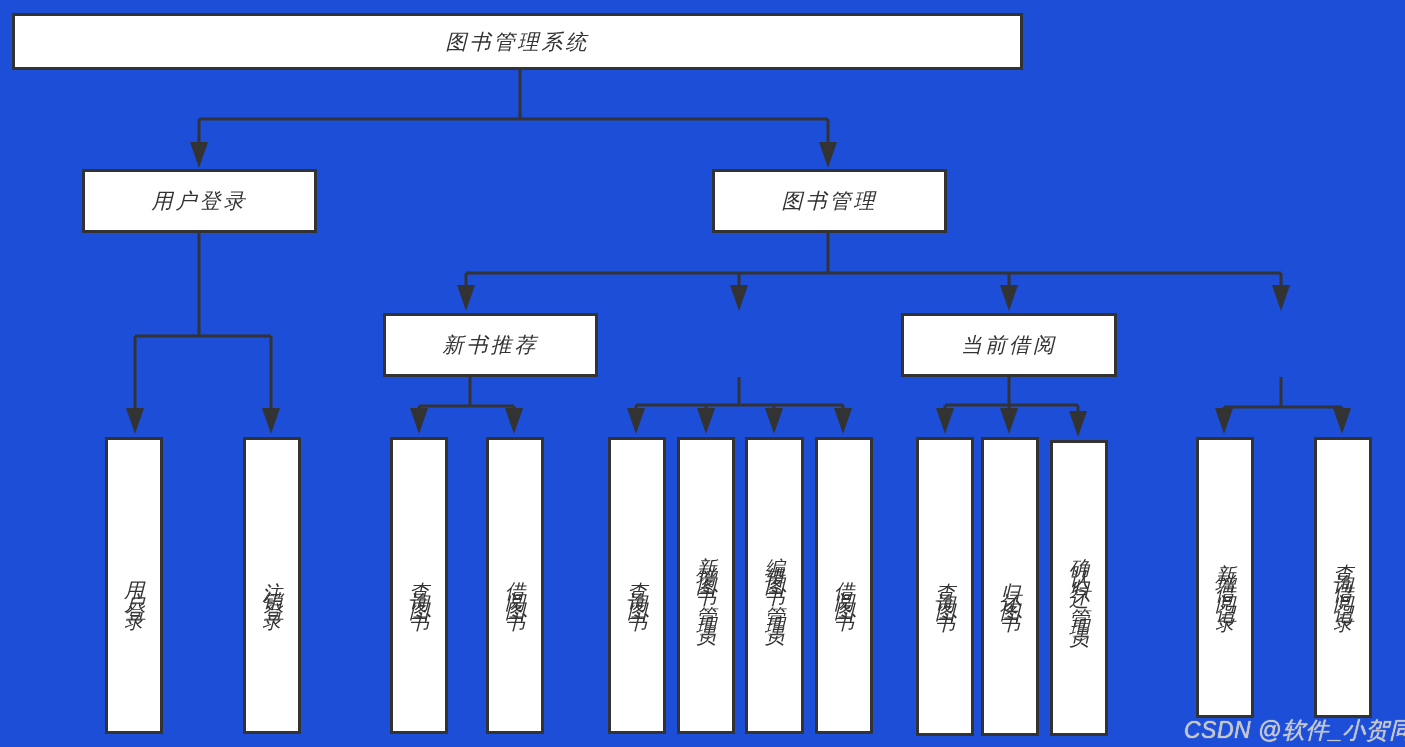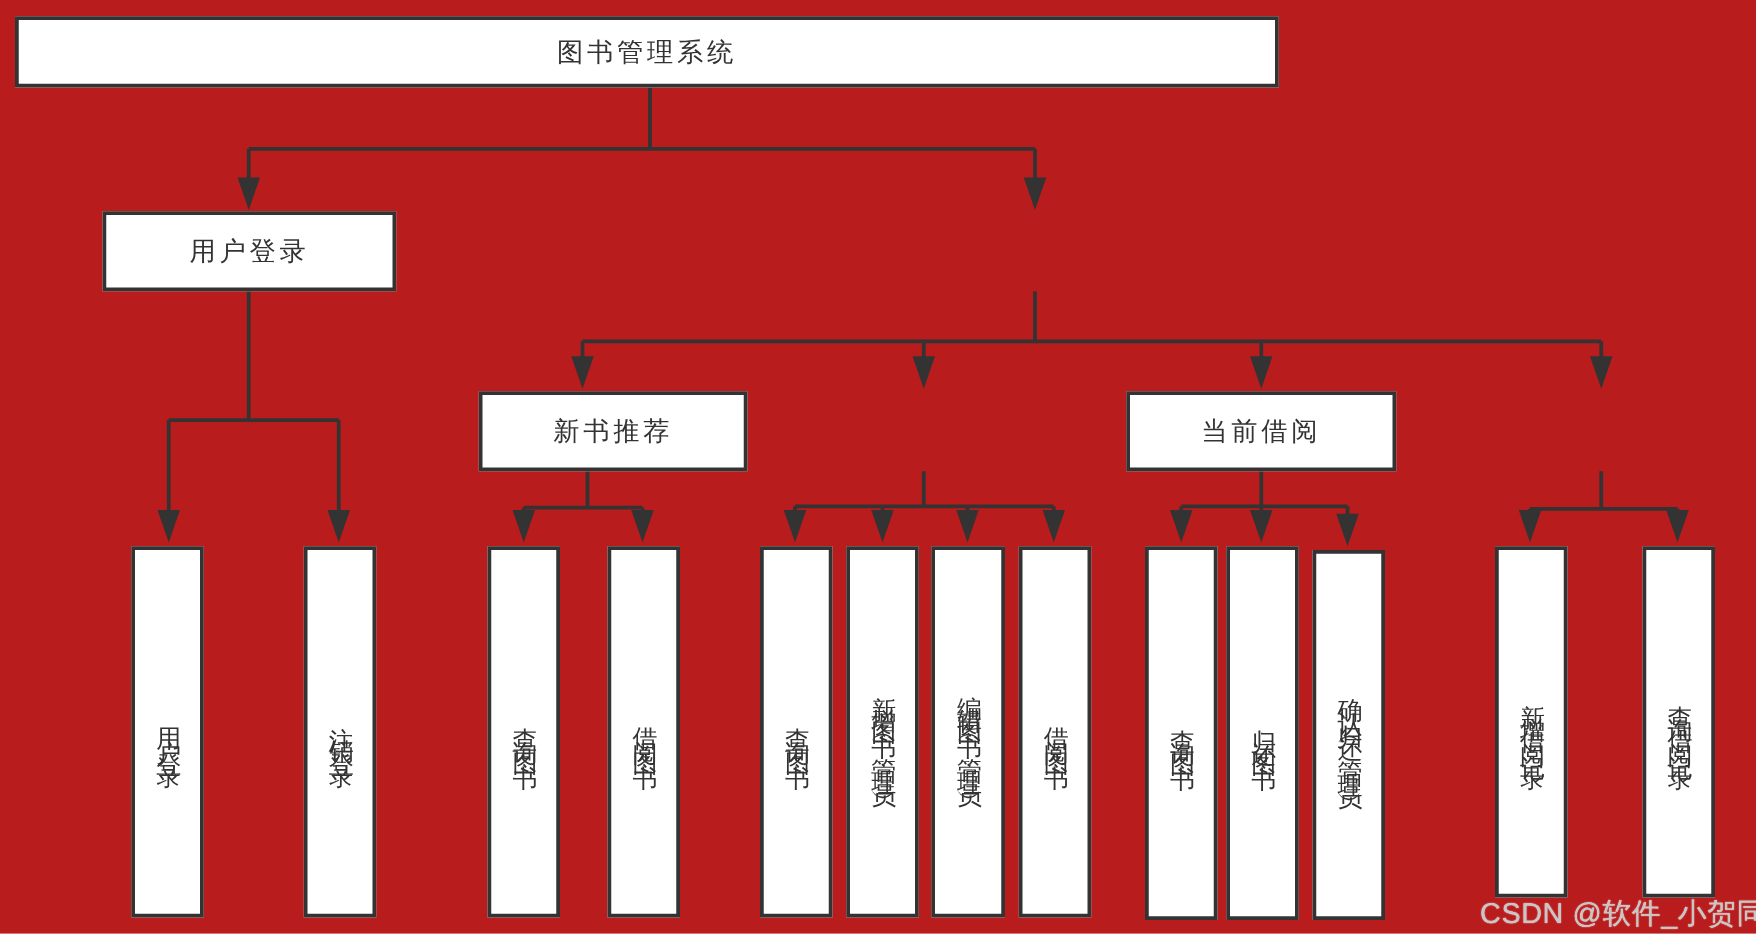--- a/index.html
+++ b/index.html
@@ -4,24 +4,25 @@
 <style>
   html, body {
     margin: 0;
     padding: 0;
     background: #ffffff;
   }
   .canvas {
     position: relative;
     width: 1405px;
     height: 747px;
-    background: #b91c1c;
+    background: #1d4ed8;
     font-family: "Liberation Sans", "DejaVu Sans", sans-serif;
     color: #333333;
     overflow: hidden;
+    font-style: italic;
   }
   svg.connectors {
     position: absolute;
     left: 0;
     top: 0;
     width: 1405px;
     height: 747px;
     z-index: 1;
   }
   .node {
@@ -126,20 +127,21 @@
       <polygon points="1000,408 1018,408 1009,434"></polygon>
       <polygon points="1069,411 1087,411 1078,437"></polygon>
       <polygon points="1215,408 1233,408 1224,434"></polygon>
       <polygon points="1333,408 1351,408 1342,434"></polygon>
     </g>
   </svg>
 
   <div class="node" style="left:12px; top:13px; width:1011px; height:57px;">图书管理系统</div>
 
   <div class="node" style="left:82px; top:169px; width:235px; height:64px;">用户登录</div>
+  <div class="node" style="left:712px; top:169px; width:235px; height:64px;">图书管理</div>
 
   <div class="node" style="left:363px; top:313px; width:215px; height:64px;margin-left:20px;">新书推荐</div>
   <div class="node" style="left:901px; top:313px; width:216px; height:64px;">当前借阅</div>
 
   <div class="vnode" style="left:105px; top:437px; width:58px; height:297px;">
     <span class="vtext">用户登录</span>
   </div>
   <div class="vnode" style="left:243px; top:437px; width:58px; height:297px;">
     <span class="vtext">注销登录</span>
   </div>

